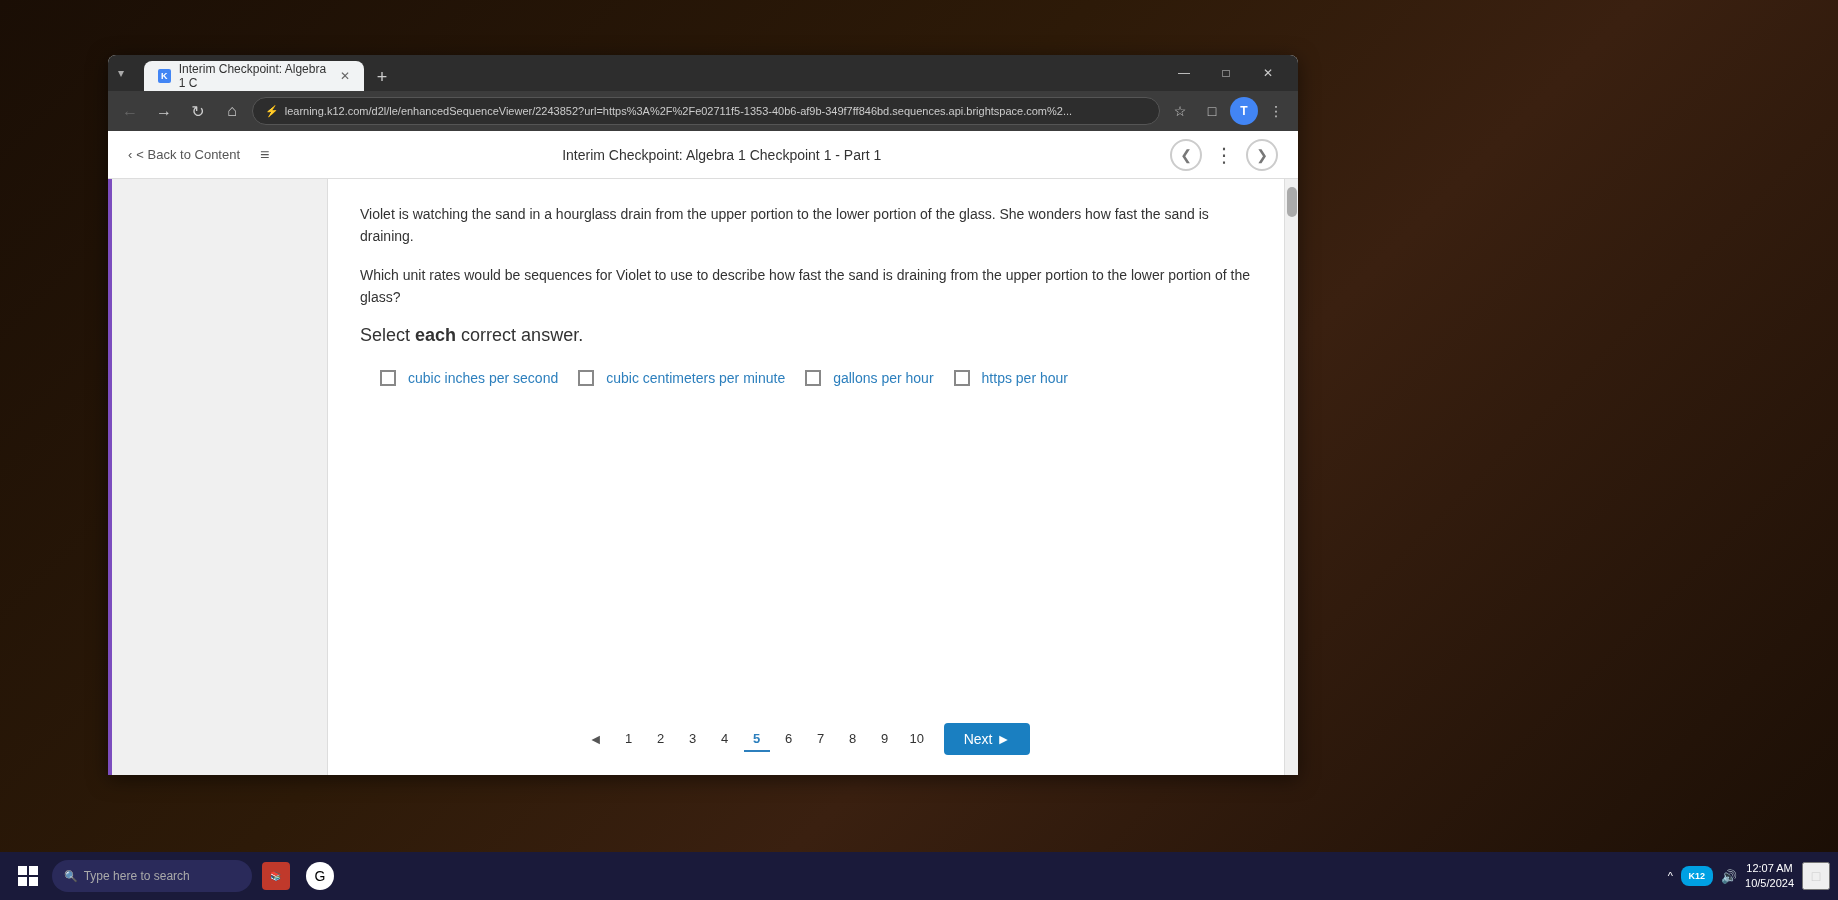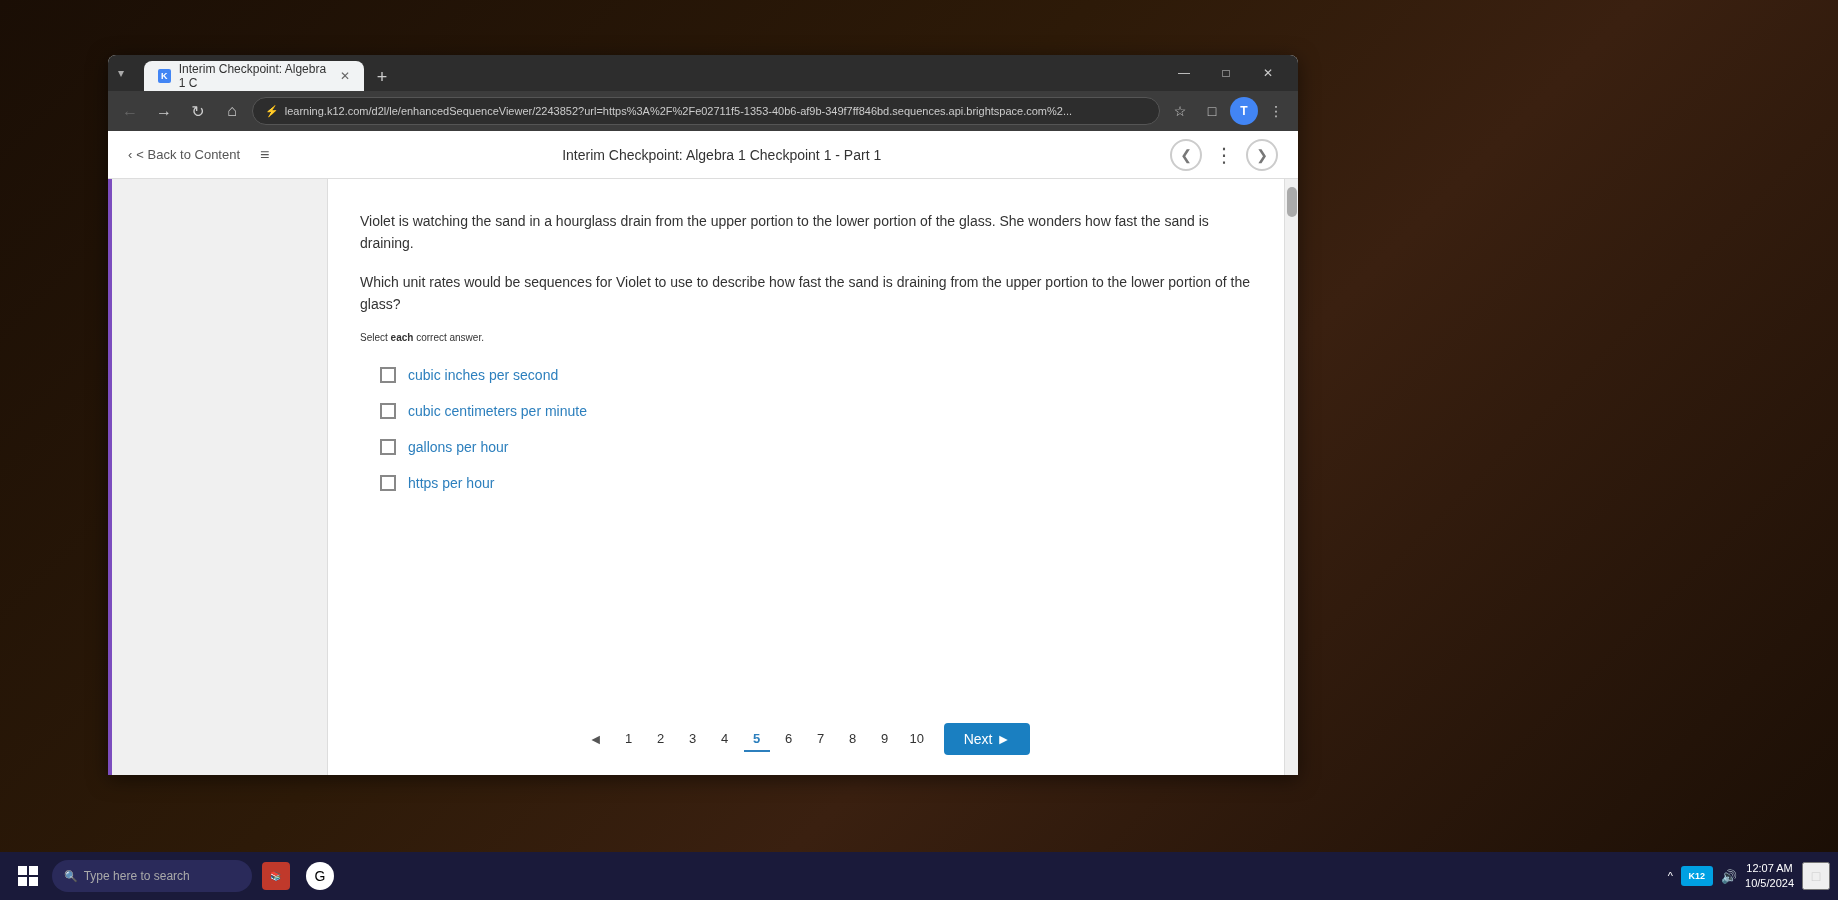--- a/index.html
+++ b/index.html
@@ -304,43 +304,42 @@
       background: #aaa;
       border-radius: 5px;
     }
 
     
     .question-text {
       font-size: 14px;
       color: #333;
       line-height: 1.6;
       margin-bottom: 16px;
-      margin-top: 7px;
     }
 
     .question-instruction {
       font-size: 14px;
       color: #333;
       line-height: 1.6;
       margin-bottom: 16px;
     }
 
     .select-instruction {
-      font-size: 10px;
+      font-size: 18px;
       color: #333;
       margin-bottom: 24px;
     }
 
     .select-instruction strong {
       font-weight: bold;
     }
 
     .answer-options {
       display: flex;
-      flex-direction: column;
+      flex-direction: row;
       gap: 20px;
       margin-left: 20px;
       margin-top: 16px;
     }
 
     .answer-option {
       display: flex;
       align-items: center;
       gap: 12px;
       cursor: pointer;
@@ -486,21 +485,21 @@
     }
 
     .k12-icon {
       width: 32px;
       height: 20px;
       background: #00a0e3;
       color: white;
       font-size: 9px;
       font-weight: bold;
       display: flex; align-items: center; justify-content: center;
-      border-radius: 3px;
+      border-radius: 8px;
     }
 
     .notification-btn {
       width: 28px;
       height: 28px;
       display: flex; align-items: center; justify-content: center;
       cursor: pointer;
       color: #ccc;
       font-size: 14px;
     }

